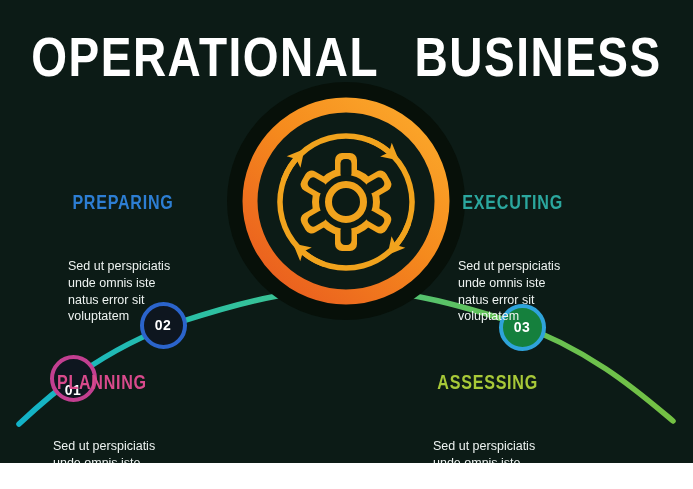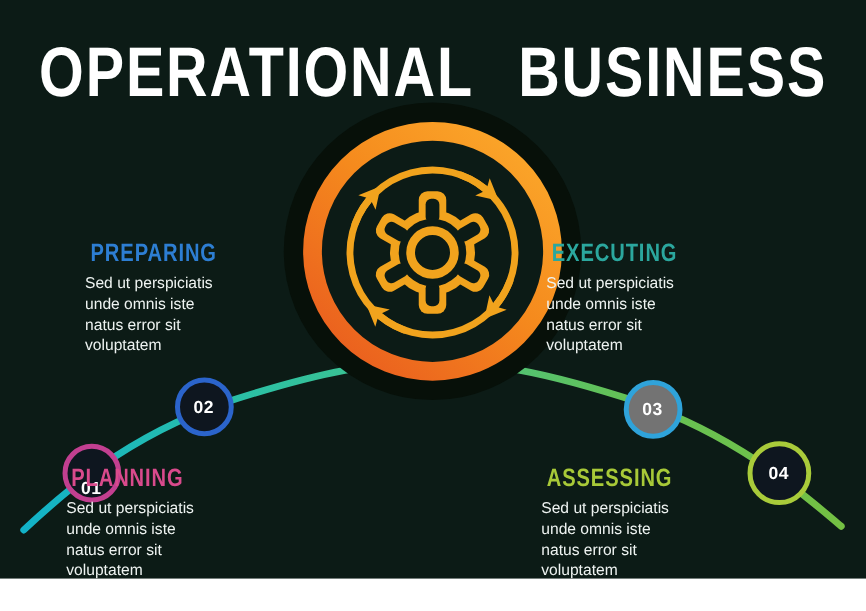--- a/index.html
+++ b/index.html
@@ -34,20 +34,21 @@
   }
   .step-label{
     display:inline-block;
     font-size:17.5px;font-weight:800;letter-spacing:0.8px;
     transform:scale(0.92,1.15);transform-origin:center;
     margin-bottom:5px;
   }
   .step-desc{
     font-size:12.5px;line-height:1.34;
     white-space:pre-line;
+    margin-top:40px;
   }
 </style>
 </head>
 <body>
 
 <div class="canvas" style="background: rgb(12, 27, 22);">
 
   <h1 class="page-title" style="color: rgb(255, 255, 255);">OPERATIONAL BUSINESS</h1>
 
   <svg class="scene-svg" width="693" height="489" viewBox="0 0 693 489">
@@ -107,36 +108,33 @@
       <use href="#cycA" transform="rotate(270)"></use>
     </g>
   </svg>
 
   <div class="node" style="left: 49.5px; top: 354.5px; border-color: rgb(194, 63, 144); background: rgb(14, 22, 31); align-items: flex-end;">
     <span class="node-num">01</span>
   </div>
   <div class="node" style="left: 139.5px; top: 301.5px; border-color: rgb(43, 100, 203); background: rgb(14, 22, 31);">
     <span class="node-num">02</span>
   </div>
-  <div class="node" style="left: 498.5px; top: 303.5px; border-color: rgb(47, 163, 218); background: #737373;">
+  <div class="node" style="left: 498.5px; top: 303.5px; border-color: rgb(47, 163, 218); background: #15803d;">
     <span class="node-num">03</span>
-  </div>
-  <div class="node big" style="left: 597.5px; top: 352.5px; border-color: rgb(169, 203, 58); background: rgb(14, 22, 31);">
-    <span class="node-num">04</span>
   </div>
 
   <div class="step-block" style="left:68px;top:192px">
     <div class="step-label" style="color: rgb(45, 126, 211);">PREPARING</div>
     <div class="step-desc" style="color: rgb(238, 243, 241);">Sed ut perspiciatis
 unde omnis iste
 natus error sit
 voluptatem</div>
   </div>
 
-  <div class="step-block" style="left:437px;top:192px">
+  <div class="step-block" style="left:458px;top:192px">
     <div class="step-label" style="color: rgb(43, 167, 158);">EXECUTING</div>
     <div class="step-desc" style="color: rgb(238, 243, 241);">Sed ut perspiciatis
 unde omnis iste
 natus error sit
 voluptatem</div>
   </div>
 
   <div class="step-block" style="left:53px;top:372px">
     <div class="step-label" style="color: rgb(217, 74, 140);">PLANNING</div>
     <div class="step-desc" style="color: rgb(238, 243, 241);">Sed ut perspiciatis

